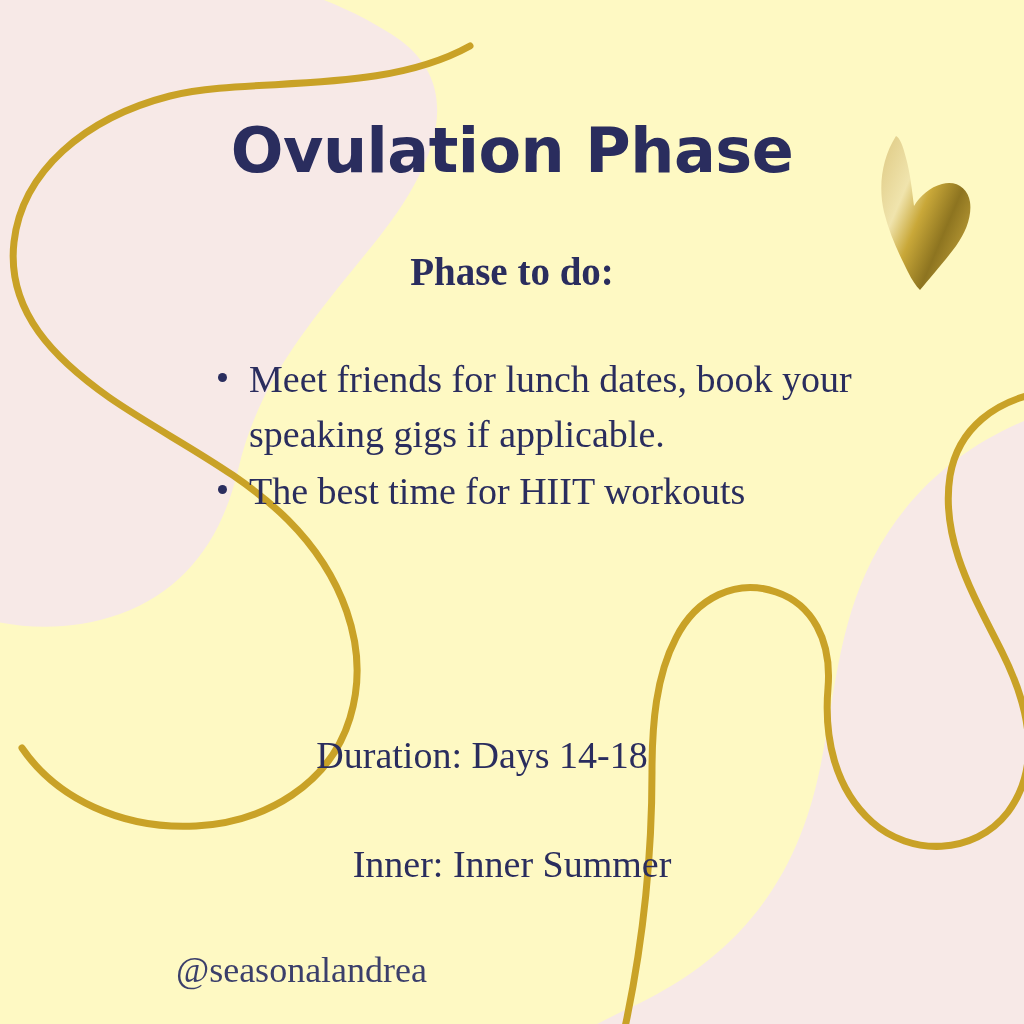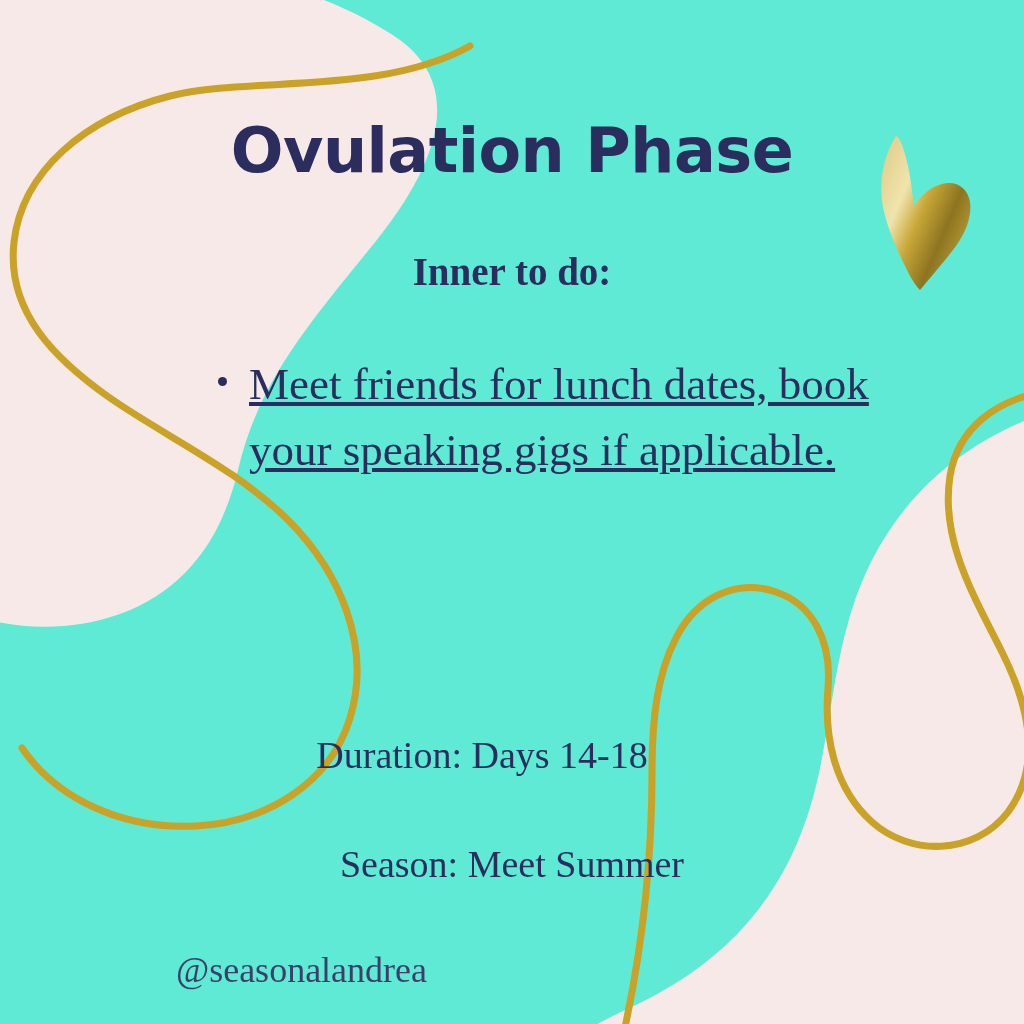--- a/index.html
+++ b/index.html
@@ -6,21 +6,21 @@
     margin: 0;
     padding: 0;
     background: #ffffff;
   }
 
   .canvas {
     position: relative;
     width: 1024px;
     height: 1024px;
     overflow: hidden;
-    background: #5eead4;
+    background: #fef9c3;
     font-family: "Liberation Serif", "DejaVu Serif", serif;
   }
 
   
   .decor {
     position: absolute;
     inset: 0;
     width: 1024px;
     height: 1024px;
     pointer-events: none;
@@ -63,23 +63,22 @@
   .todo-list {
     position: absolute;
     top: 352px;
     left: 214px;
     width: 700px;
     margin: 0;
     padding: 0;
     list-style: none;
     color: #2a2d5e;
     font-family: "Liberation Serif", "DejaVu Serif", serif;
-    font-size: 45px;
+    font-size: 38px;
     line-height: 1.46;
-    text-decoration: underline;
   }
 
   .todo-list li {
     position: relative;
     padding-left: 35px;
     margin: 0 0 1px 0;
   }
 
   .todo-list li .bullet {
     position: absolute;
@@ -183,29 +182,33 @@
              C 968,188 956,180 942,184
              C 930,187 920,196 914,206
              C 912,190 910,172 906,158
              C 903,146 900,138 896,136 Z"></path>
   </svg>
 
   <div class="content">
 
     <div class="title">Ovulation Phase</div>
 
-    <div class="subtitle">Inner to do:</div>
+    <div class="subtitle">Phase to do:</div>
 
     <ul class="todo-list">
       <li>
         <span class="bullet"></span>
         <span>Meet friends for lunch dates, book your speaking gigs if applicable.</span>
       </li>
+      <li>
+        <span class="bullet"></span>
+        <span>The best time for HIIT workouts</span>
+      </li>
     </ul>
 
     <div class="duration">Duration: Days 14-18</div>
 
-    <div class="season">Season: Meet Summer</div>
+    <div class="season">Inner: Inner Summer</div>
 
     <div class="handle">@seasonalandrea</div>
 
   </div>
 </div>
 
 </body></html>

